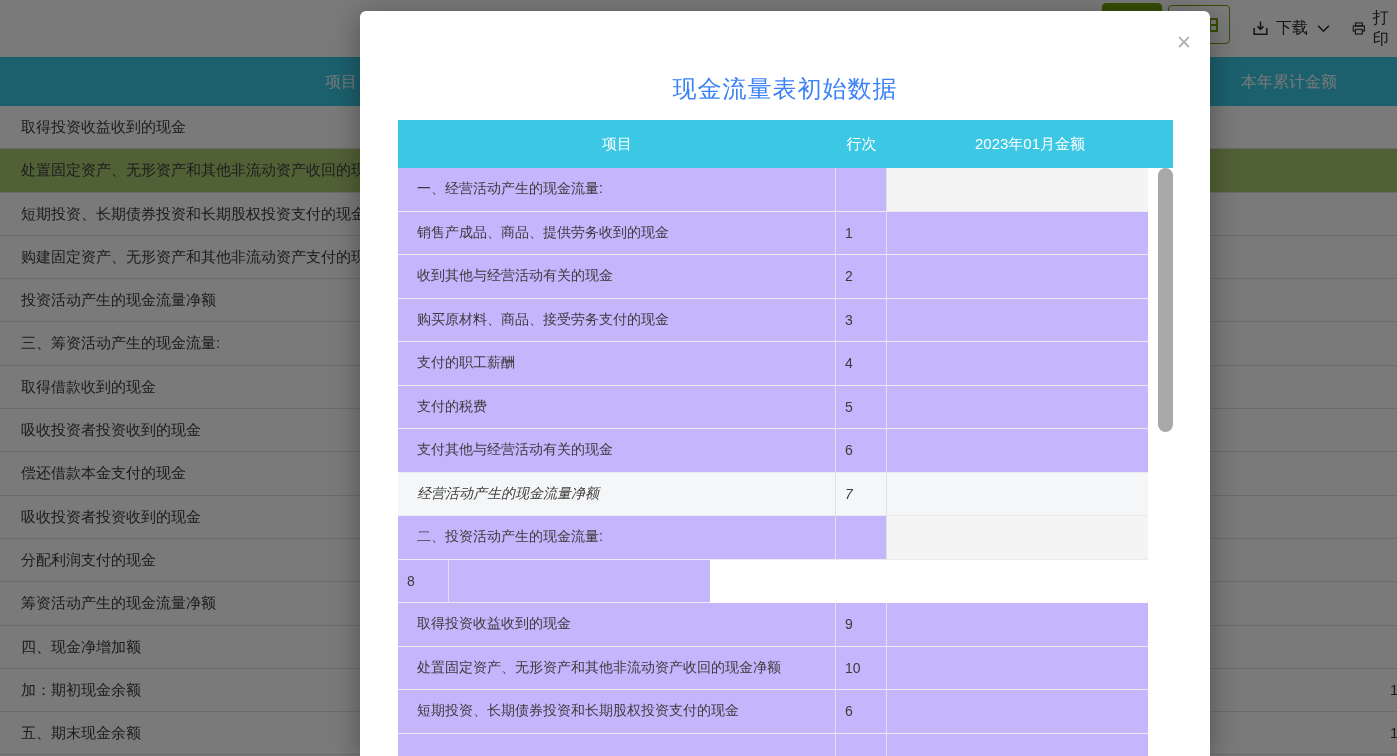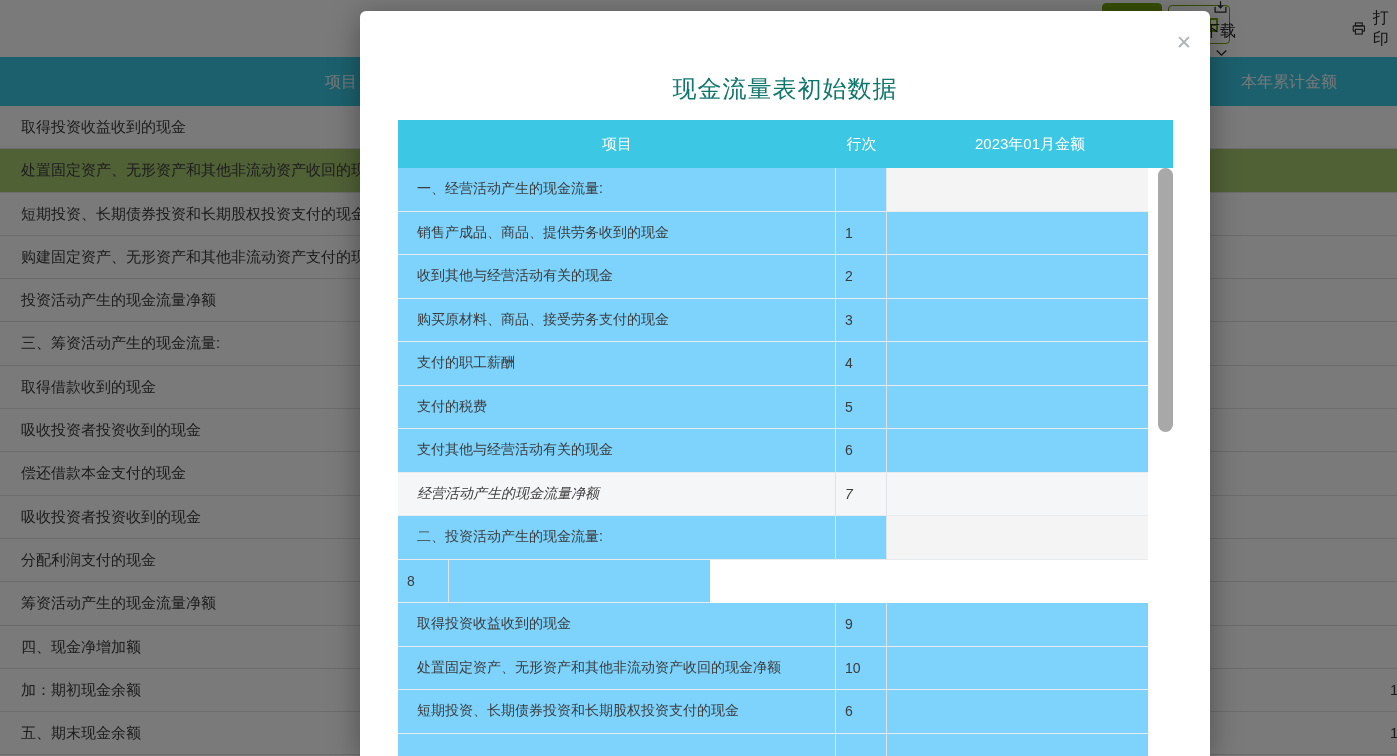--- a/index.html
+++ b/index.html
@@ -16,21 +16,21 @@
   .btn-fill{left:1102px;top:3px;width:60px;height:40px;background:#74a30c;border:1px solid #74a30c;}
   .btn-outline{left:1168px;top:5px;width:62px;height:39px;background:#ffffff;border:1px solid #74a30c;color:#74a30c;}
   .btn-outline .frag{
     position:absolute;left:40px;top:12px;width:9px;height:14px;box-sizing:border-box;
     border:2px solid #74a30c;border-top-width:2px;
   }
   .btn-outline .frag::after{content:"";position:absolute;left:0;top:4px;width:5px;height:2px;background:#74a30c;}
   .tool{position:absolute;top:0;height:57px;display:flex;align-items:center;gap:7px;color:#2b2b2b;font-size:16px;cursor:pointer;}
   .tool svg{display:block;}
   .tool .chev{margin-left:2px;}
-  .tool-download{left:1204px;flex-direction:column;}
+  .tool-download{left:1252px;}
   .tool-print{left:1352px;align-items:center;}
 
   .bg-header{
     position:absolute;left:0;top:57px;width:1397px;height:49px;
     background:#3cc8e4;color:rgba(255,255,255,0.95);font-size:16px;
   }
   .bg-header .hlabel{position:absolute;top:0;height:49px;line-height:49px;transform:translateX(-50%);white-space:nowrap;}
   .bg-rows{position:absolute;left:0;top:106px;width:1397px;}
   .bg-row{
     position:relative;height:42.3px;line-height:42.3px;border-bottom:1px solid #e2e2e2;
@@ -43,36 +43,36 @@
   .scrim{position:absolute;inset:0;background:rgba(0,0,0,0.52);z-index:40;}
   .modal{
     position:absolute;left:360px;top:11px;width:850px;height:745px;background:#ffffff;
     border-radius:6px 6px 0 0;z-index:50;box-shadow:0 6px 30px rgba(0,0,0,0.35);
   }
   .modal-close{
     position:absolute;top:20px;right:14px;width:24px;height:24px;line-height:24px;text-align:center;
     color:#b0b3b8;font-size:19px;font-weight:bold;cursor:pointer;user-select:none;
   }
   .modal-title{
-    padding-top:62px;text-align:center;font-size:24px;color:#0f766e;letter-spacing:1px;
+    padding-top:62px;text-align:center;font-size:24px;color:#3b82f6;letter-spacing:1px;
   }
   .m-header{
     position:absolute;left:38px;top:109px;width:775px;height:48px;background:#3cc8e4;
     display:flex;color:#ffffff;font-size:15px;
   }
   .m-header .hc{display:flex;align-items:center;justify-content:center;}
   .hc-item{width:438px;}
   .hc-line{width:51px;}
   .hc-amt{width:286px;}
   .m-body{
     position:absolute;left:38px;top:157px;width:775px;height:588px;overflow:hidden;background:#ffffff;
   }
   .m-row{display:flex;height:43.5px;box-sizing:border-box;}
   .m-row .c{box-sizing:border-box;height:43.5px;display:flex;align-items:center;
-    border-bottom:1px solid #e9ebed;font-size:14px;color:#3c3c3c;background:#7dd3fc;}
+    border-bottom:1px solid #e9ebed;font-size:14px;color:#3c3c3c;background:#c4b5fd;}
   .c-item{width:438px;padding-left:19px;border-right:1px solid #dfe2e6;white-space:nowrap;overflow:hidden;}
   .c-line{width:51px;padding-left:9px;border-right:1px solid #dfe2e6;}
   .c-amt{width:261px;}
   .m-row.k-section .c-amt{background:#f4f4f5;}
   .m-row.k-subtotal .c{background:#f5f6f7;font-style:italic;}
   .m-row.k-partial .c{border-bottom:none;}
   .m-scroll-thumb{
     position:absolute;left:798px;top:157px;width:15px;height:264px;border-radius:8px;background:#a8a8a8;z-index:55;
   }
 </style>

